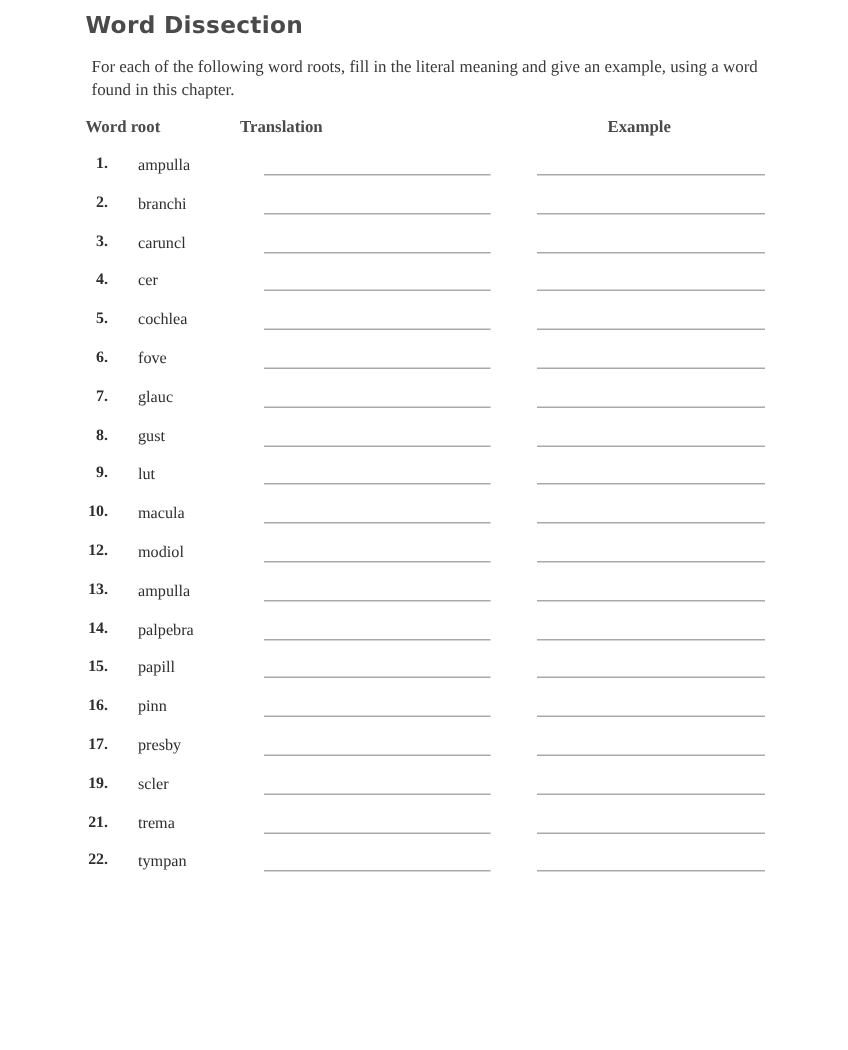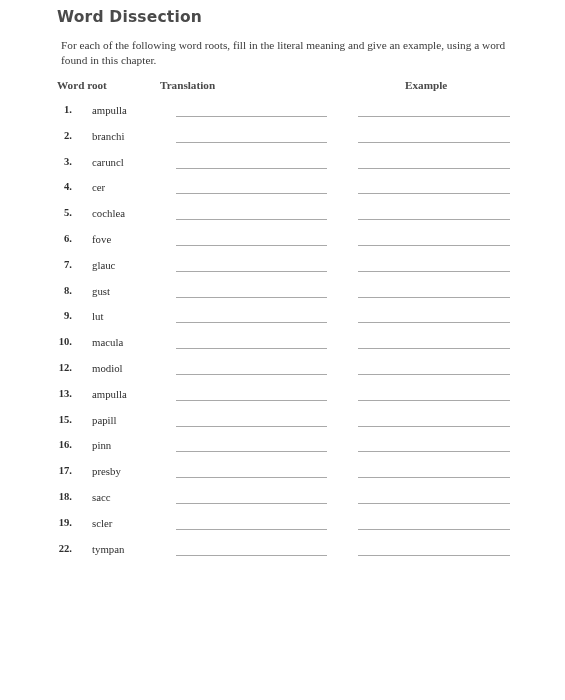--- a/index.html
+++ b/index.html
@@ -197,50 +197,56 @@
         <div class="blank-line blank-translation"></div>
         <div class="blank-line blank-example"></div>
       </div>
       <div class="row">
         <div class="row-num">13.</div>
         <div class="row-root">ampulla</div>
         <div class="blank-line blank-translation"></div>
         <div class="blank-line blank-example"></div>
       </div>
       <div class="row">
+        <div class="row-num">14.</div>
+        <div class="row-root">palpebra</div>
+        <div class="blank-line blank-translation"></div>
+        <div class="blank-line blank-example"></div>
+      </div>
+      <div class="row">
         <div class="row-num">15.</div>
         <div class="row-root">papill</div>
         <div class="blank-line blank-translation"></div>
         <div class="blank-line blank-example"></div>
       </div>
       <div class="row">
         <div class="row-num">16.</div>
         <div class="row-root">pinn</div>
         <div class="blank-line blank-translation"></div>
         <div class="blank-line blank-example"></div>
       </div>
       <div class="row">
         <div class="row-num">17.</div>
         <div class="row-root">presby</div>
         <div class="blank-line blank-translation"></div>
         <div class="blank-line blank-example"></div>
       </div>
       <div class="row">
-        <div class="row-num">18.</div>
-        <div class="row-root">sacc</div>
-        <div class="blank-line blank-translation"></div>
-        <div class="blank-line blank-example"></div>
-      </div>
-      <div class="row">
         <div class="row-num">19.</div>
         <div class="row-root">scler</div>
         <div class="blank-line blank-translation"></div>
         <div class="blank-line blank-example"></div>
       </div>
       <div class="row">
+        <div class="row-num">21.</div>
+        <div class="row-root">trema</div>
+        <div class="blank-line blank-translation"></div>
+        <div class="blank-line blank-example"></div>
+      </div>
+      <div class="row">
         <div class="row-num">22.</div>
         <div class="row-root">tympan</div>
         <div class="blank-line blank-translation"></div>
         <div class="blank-line blank-example"></div>
       </div>
     </div>
 
 </div>
 
 </body></html>

